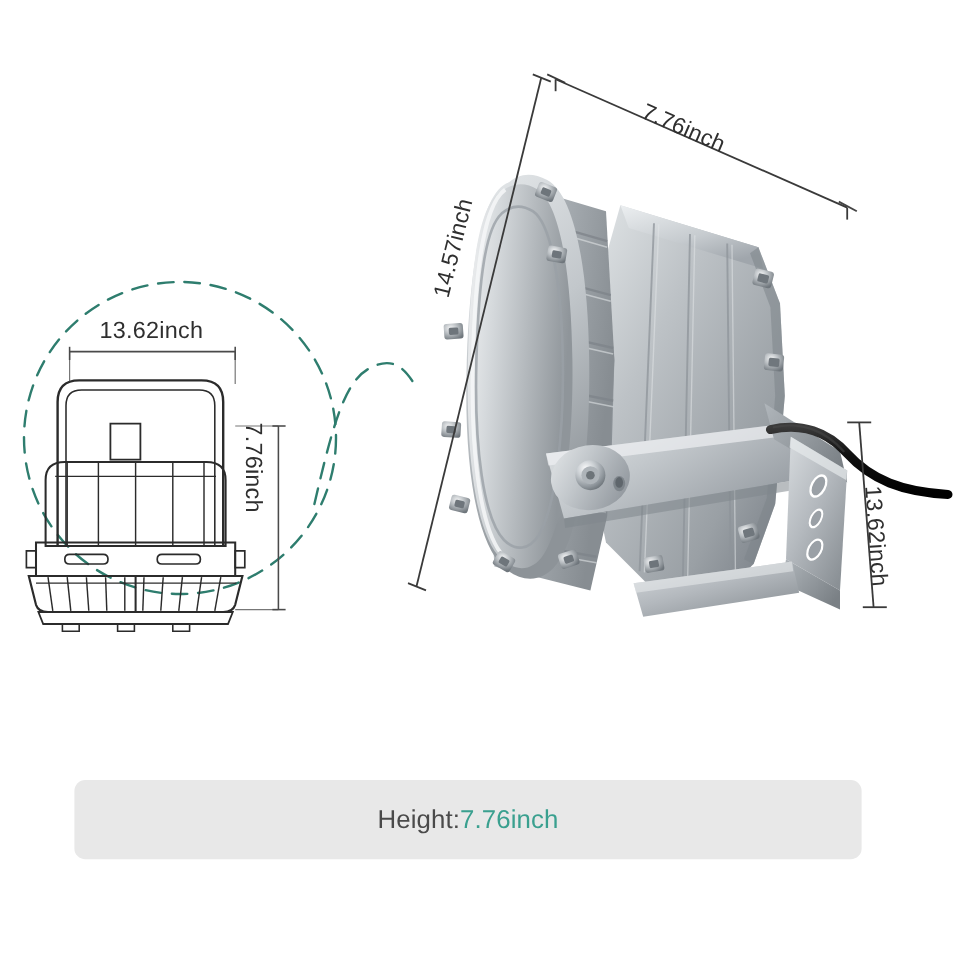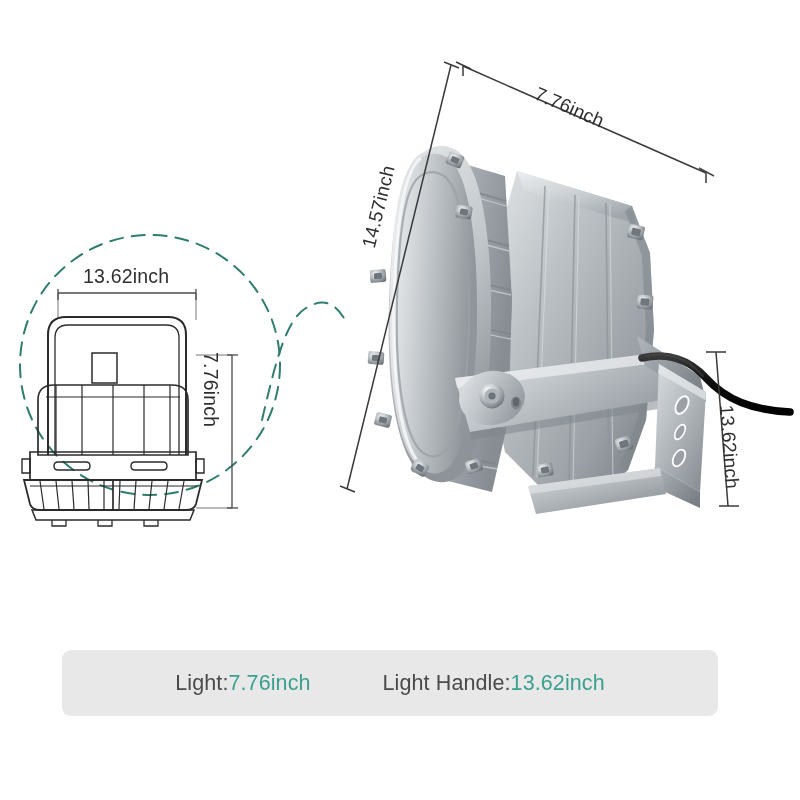--- a/index.html
+++ b/index.html
@@ -403,20 +403,17 @@
   <div class="dimlabel" style="left:83px; top:265px; font-size:19.5px;">
     <span>13.62inch</span>
   </div>
 
   <div class="dimlabel" style="left:222px; top:352px; font-size:19.5px; transform:rotate(90deg); transform-origin:left top;">
     <span>7.76inch</span>
   </div>
 
   <div class="caption-bar">
     <div class="caption-item">
-      <span>Light:</span><span class="val">7.76inch</span>
+      <span>Height:</span><span class="val">7.76inch</span>
     </div>
-    <div class="caption-item">
-      <span>Light Handle:</span><span class="val">13.62inch</span>
-    </div>
   </div>
 
 </div>
 
 </body></html>

